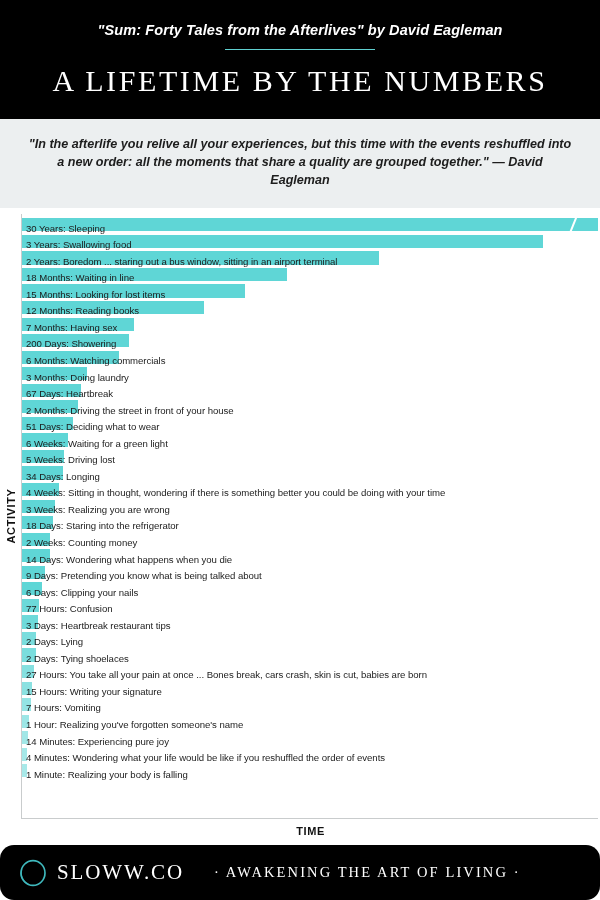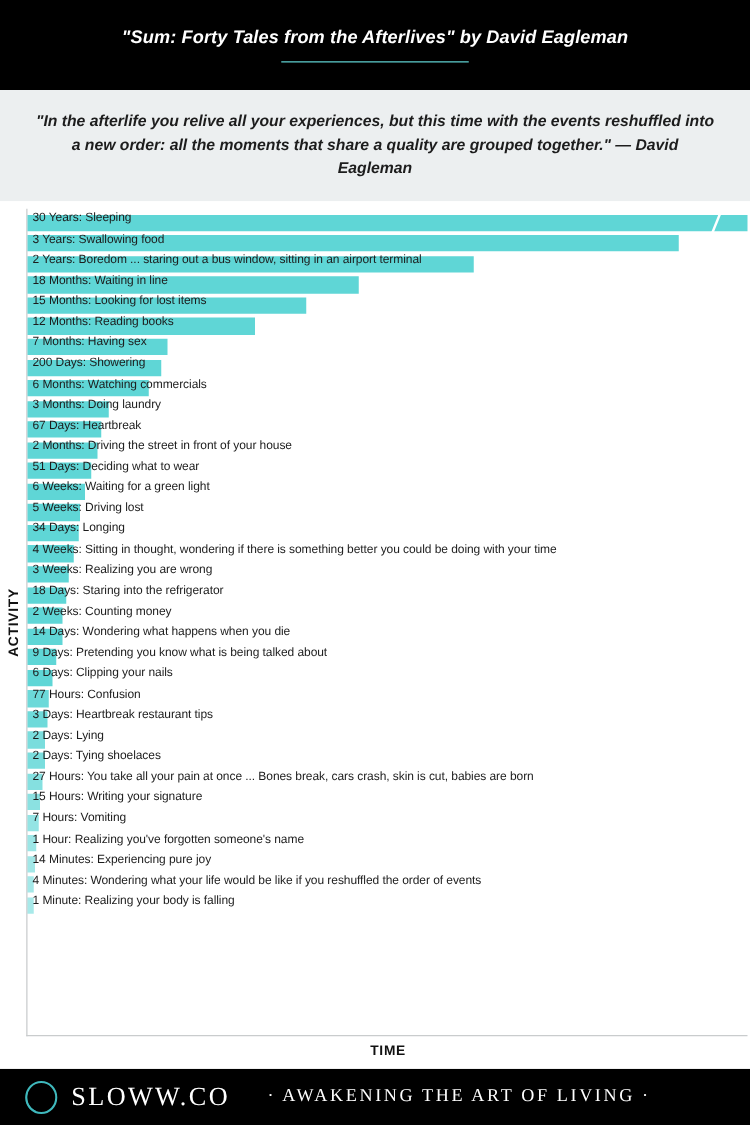--- a/index.html
+++ b/index.html
@@ -113,21 +113,21 @@
     padding: 3px 0 2px 0;
     display: flex;
     flex-direction: column;
     justify-content: flex-start;
     min-width: 0;
   }
   .bar-row {
     position: relative;
     height: 16.55px;
     display: flex;
-    align-items: flex-start;
+    align-items: flex-end;
     min-width: 0;
   }
   .bar {
     position: absolute;
     left: 0;
     top: 1.6px;
     height: 13.2px;
     background: #5fd6d6;
   }
   .bar-label {
@@ -159,24 +159,25 @@
     letter-spacing: 0.6px;
     color: #111111;
     padding: 6px 0 8px 21px;
     flex: 0 0 auto;
   }
 
   
   .footer {
     background: #000000;
     flex: 0 0 auto;
-    height: 45px;
+    height: 55px;
     display: flex;
     align-items: center;
     padding: 0 18px;
+    border-radius: 14px;
   }
   .logo-mark {
     flex: 0 0 auto;
     width: 30px;
     height: 30px;
     margin-right: 9px;
     display: block;
   }
   .logo-text {
     font-family: "Liberation Serif", serif;
@@ -195,20 +196,21 @@
   }
 </style>
 </head>
 <body>
 
 <div class="poster">
 
   <div class="header">
     <div class="header-subtitle">"Sum: Forty Tales from the Afterlives" by David Eagleman</div>
     <div class="header-divider"></div>
+    <div class="header-title">A LIFETIME BY THE NUMBERS</div>
   </div>
 
   <div class="quote-band">
     <div class="quote-text">"In the afterlife you relive all your experiences, but this time with the events reshuffled into a new order: all the moments that share a quality are grouped together." — David Eagleman</div>
   </div>
 
   <div class="chart-wrap">
     <div class="chart-body">
       <div class="y-axis-label">
         <span>ACTIVITY</span>

